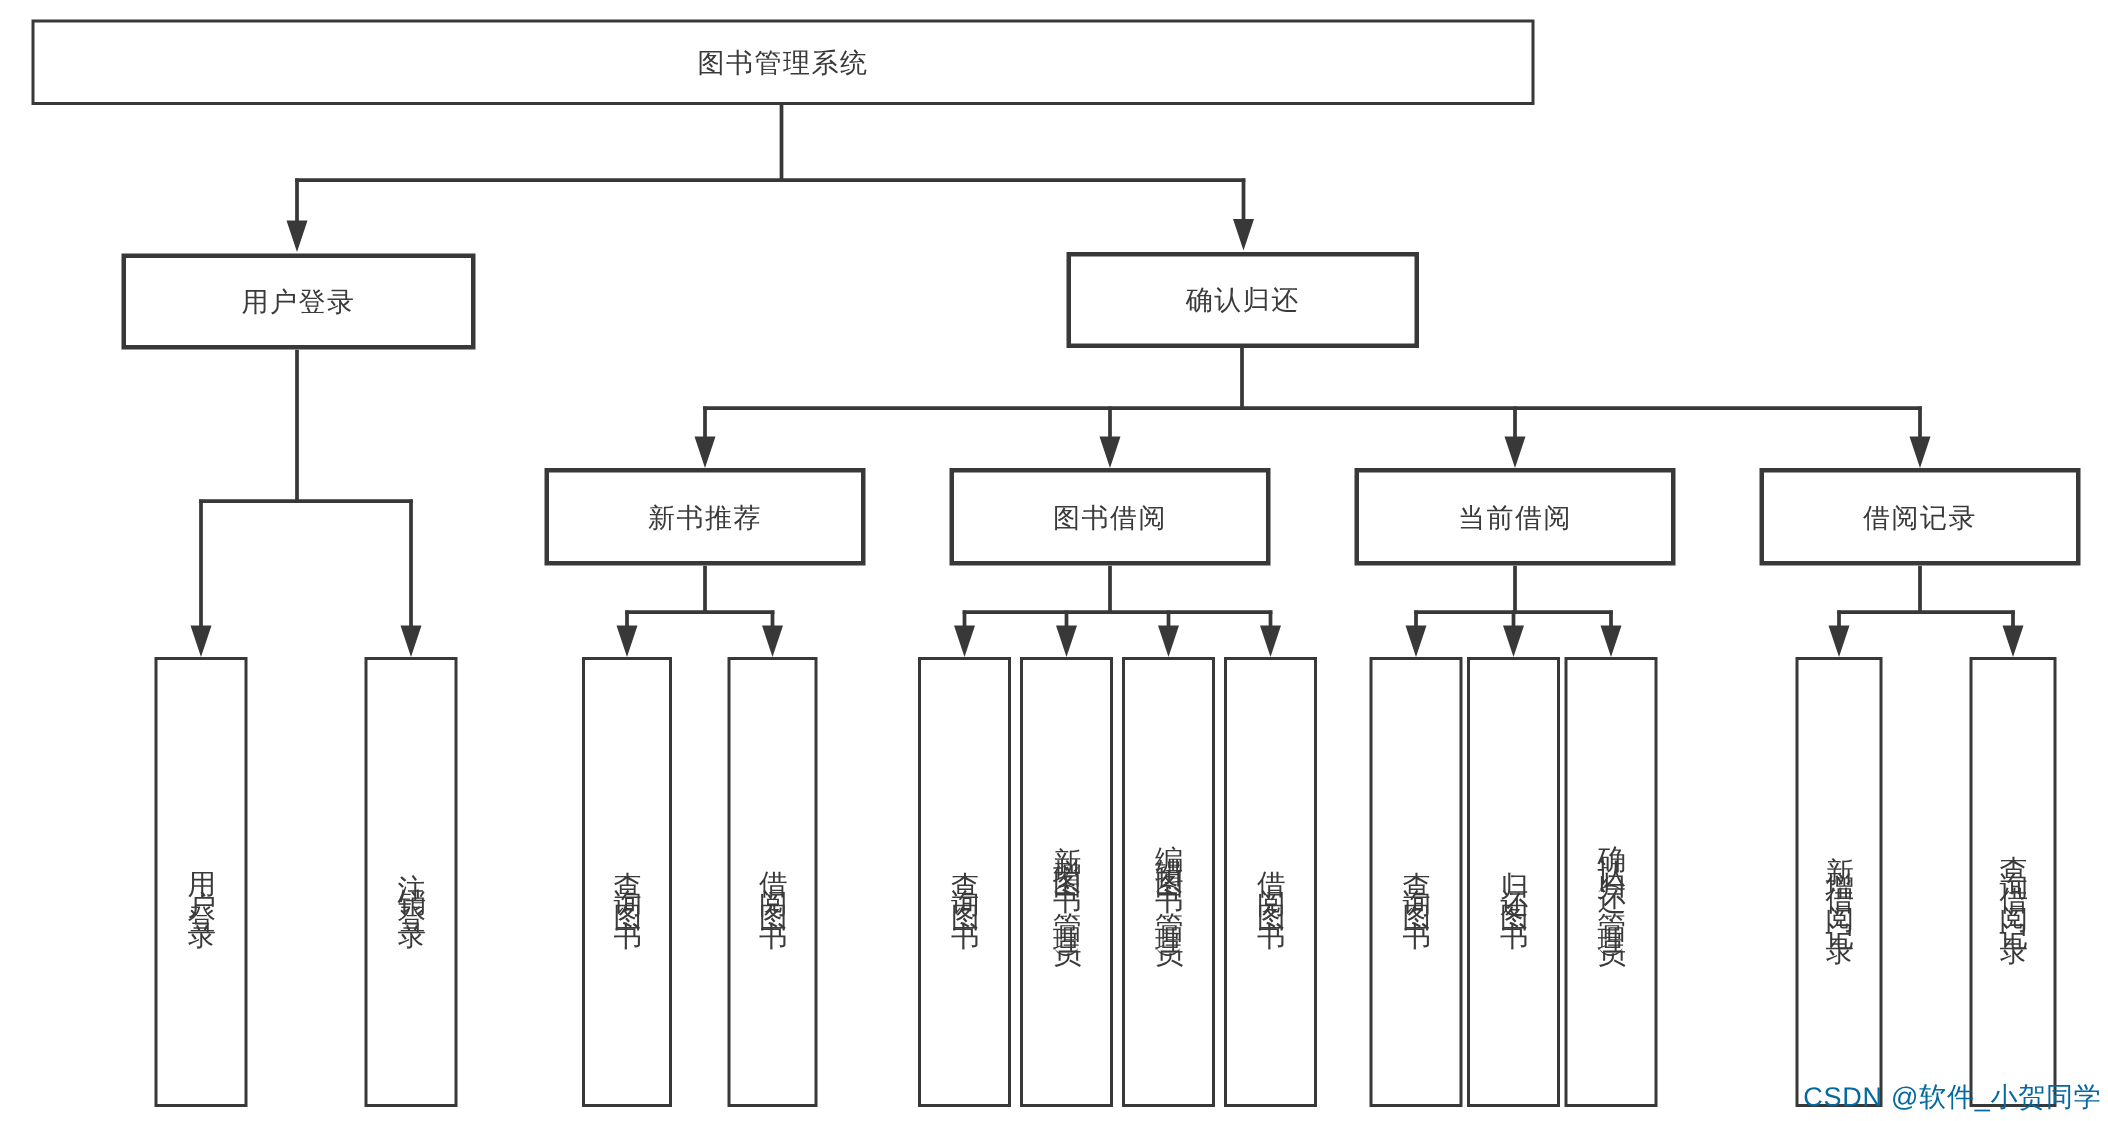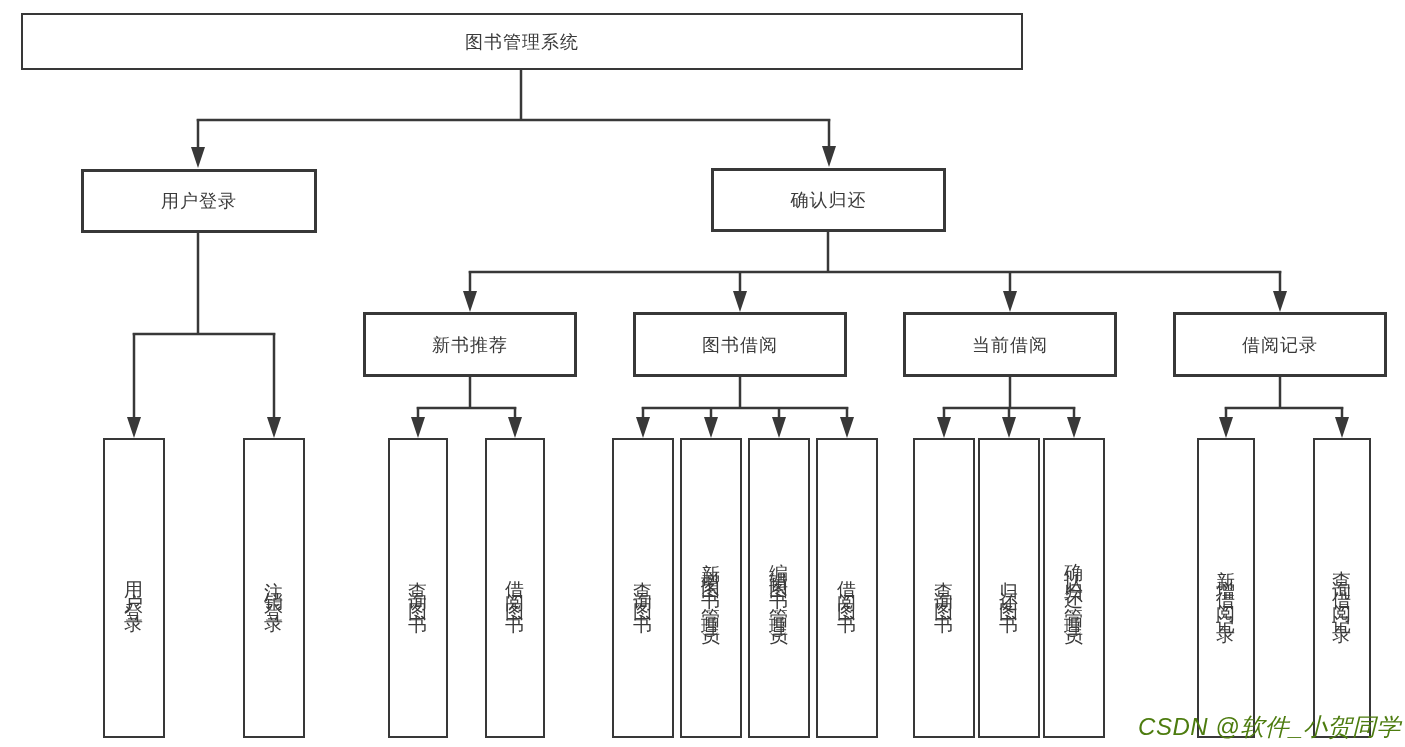--- a/index.html
+++ b/index.html
@@ -35,25 +35,24 @@
     text-orientation: mixed;
     font-size: 19px;
     letter-spacing: 11px;
     line-height: 1;
   }
   .box.leaf.long { letter-spacing: 9px; }
   .watermark {
     position: absolute;
     right: 4px;
     bottom: 4px;
-    font-size: 24px;
-    color: #4d7c0f;
+    font-size: 18px;
+    color: #0369a1;
     letter-spacing: 0.5px;
     white-space: nowrap;
-    font-style: italic;
   }
 </style>
 </head>
 <body>
 
 <div class="canvas">
 
   <svg class="connectors" viewBox="0 0 1405 747" xmlns="http://www.w3.org/2000/svg" stroke="#383838" stroke-width="2.5" fill="#383838">
     <g>
       <line x1="521" y1="70" x2="521" y2="120"></line>

